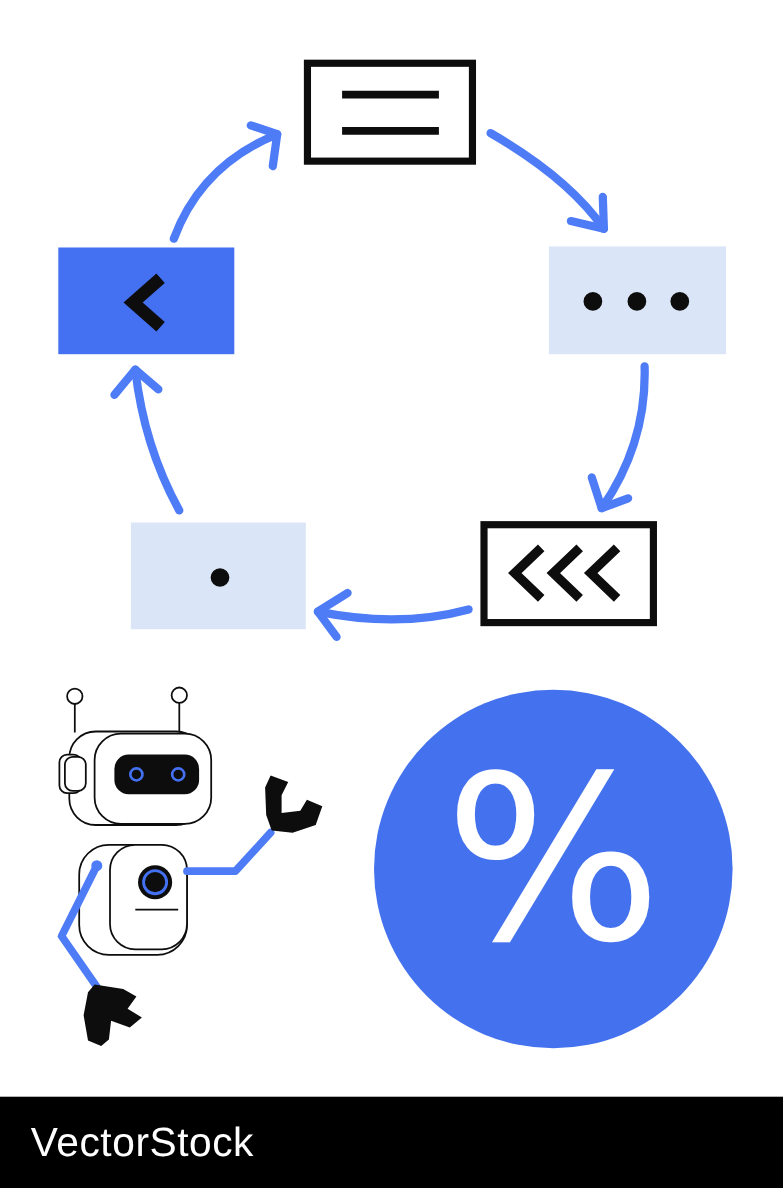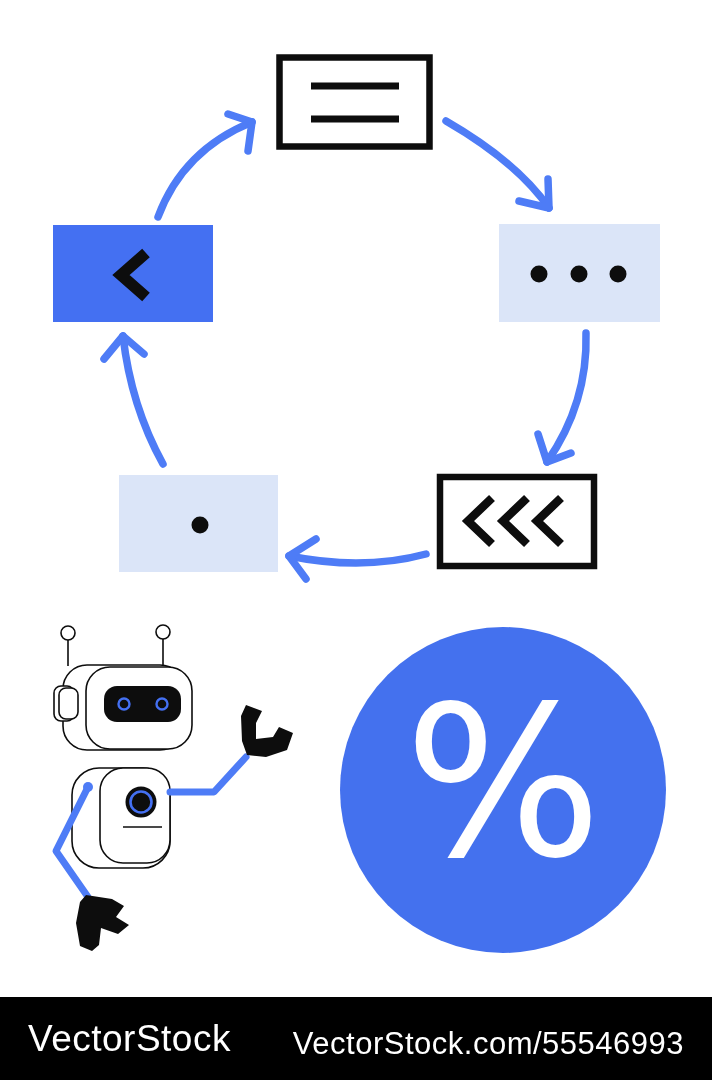--- a/index.html
+++ b/index.html
@@ -153,16 +153,15 @@
       <polygon class="robot-black" points="246,705 262,711 256,723 256,739 273,737 279,727 293,733 287,750 266,757 247,755 242,741 241,716"></polygon>
     </g>
   </svg>
 
   <div class="percent-badge">
     <span>%</span>
   </div>
 
   <div class="footer">
     <div class="logo">VectorStock</div>
-    <div class="credit">VectorStock.com/55546993</div>
   </div>
 
 </div>
 
 </body></html>

